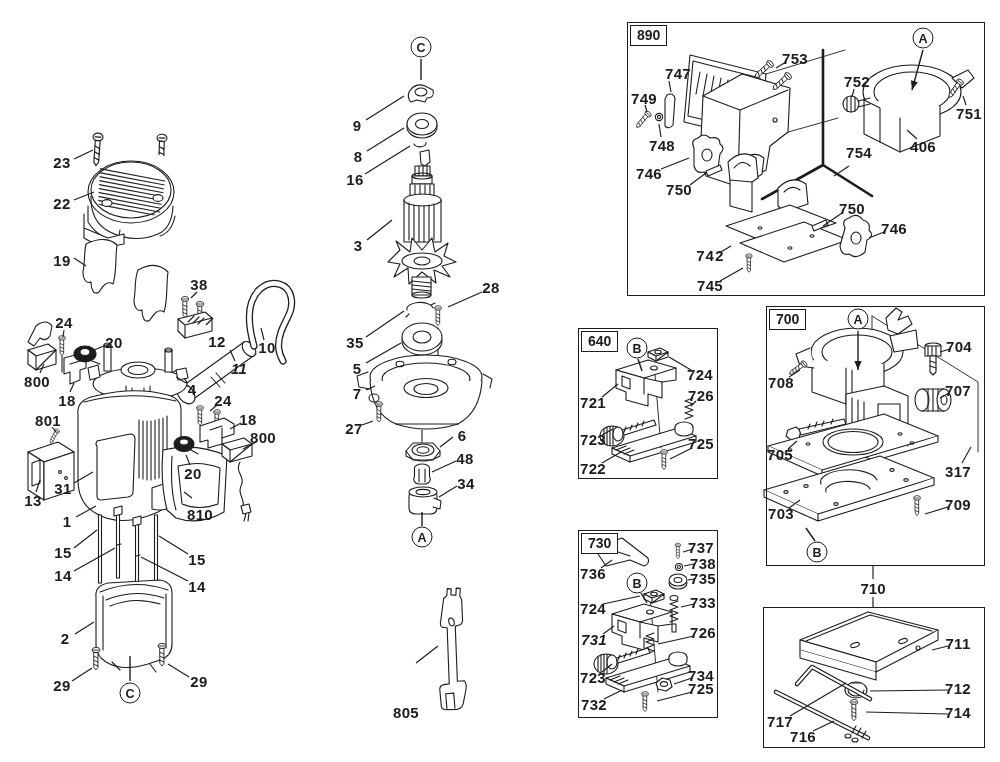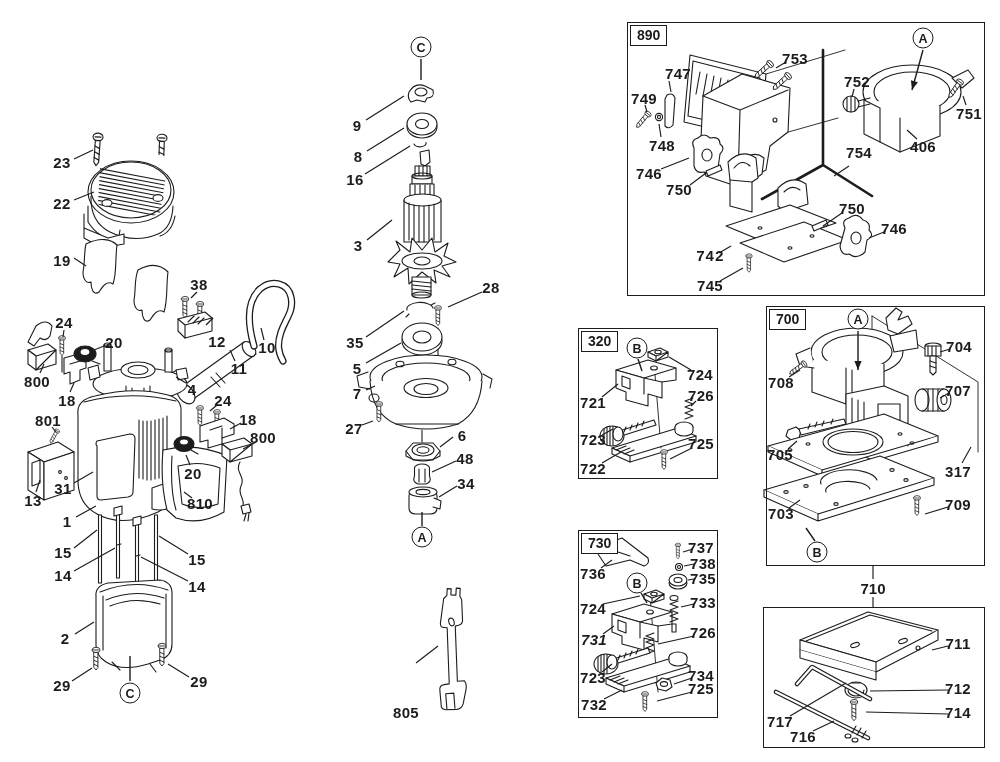--- a/index.html
+++ b/index.html
@@ -605,48 +605,48 @@
       <line x1="858" y1="331" x2="858" y2="370" stroke="#1c1c1c" stroke-width="1.4"></line>
       <polygon points="858,370 854.4,361 861.6,361" fill="#1c1c1c"></polygon>
       <line x1="638" y1="359" x2="642" y2="371" stroke="#1c1c1c" stroke-width="1.4"></line>
       <line x1="815" y1="541" x2="806" y2="528" stroke="#1c1c1c" stroke-width="1.4"></line>
       <line x1="641" y1="593" x2="647" y2="603" stroke="#1c1c1c" stroke-width="1.4"></line>
     </svg>
 
 <div class="inset-box" style="left: 627px; top: 22px; width: 358px; height: 274px; border-color: rgb(28, 28, 28);"></div>
     <div class="boxnum" style="left: 630px; top: 25px;">890</div>
     <div class="inset-box" style="left: 578px; top: 328px; width: 140px; height: 151px; border-color: rgb(28, 28, 28);"></div>
-    <div class="boxnum" style="left: 581px; top: 331px;">320</div>
+    <div class="boxnum" style="left: 581px; top: 331px;">640</div>
     <div class="inset-box" style="left: 766px; top: 306px; width: 219px; height: 260px; border-color: rgb(28, 28, 28);"></div>
     <div class="boxnum" style="left: 769px; top: 309px;">700</div>
     <div class="inset-box" style="left: 578px; top: 530px; width: 140px; height: 188px; border-color: rgb(28, 28, 28);"></div>
     <div class="boxnum" style="left: 581px; top: 533px;">730</div>
     <div class="inset-box" style="left: 763px; top: 607px; width: 222px; height: 141px; border-color: rgb(28, 28, 28);"></div>
     <div class="boxnum-above" style="left: 873px; top: 588px;">710</div>
     <div class="plabel" style="left: 62px; top: 162px;">23</div>
     <div class="plabel" style="left: 62px; top: 203px;">22</div>
     <div class="plabel" style="left: 62px; top: 260px;">19</div>
     <div class="plabel" style="left: 199px; top: 284px;">38</div>
     <div class="plabel" style="left: 217px; top: 328px; margin-top: 13px;">12</div>
     <div class="plabel" style="left: 267px; top: 347px;">10</div>
-    <div class="plabel" style="left: 239px; top: 368px;">11</div>
+    <div class="plabel" style="left: 239px; top: 368px; font-style: italic;">11</div>
     <div class="plabel" style="left: 64px; top: 322px;">24</div>
     <div class="plabel" style="left: 37px; top: 381px;">800</div>
     <div class="plabel" style="left: 67px; top: 400px;">18</div>
     <div class="plabel" style="left: 48px; top: 420px;">801</div>
     <div class="plabel" style="left: 33px; top: 500px;">13</div>
     <div class="plabel" style="left: 63px; top: 488px;">31</div>
     <div class="plabel" style="left: 67px; top: 521px;">1</div>
     <div class="plabel" style="left: 192px; top: 389px;">4</div>
     <div class="plabel" style="left: 223px; top: 400px;">24</div>
     <div class="plabel" style="left: 248px; top: 419px;">18</div>
     <div class="plabel" style="left: 263px; top: 437px;">800</div>
     <div class="plabel" style="left: 193px; top: 473px;">20</div>
     <div class="plabel" style="left: 114px; top: 342px;">20</div>
-    <div class="plabel" style="left: 200px; top: 503px;">810</div>
+    <div class="plabel" style="left: 200px; top: 514px;">810</div>
     <div class="plabel" style="left: 63px; top: 552px;">15</div>
     <div class="plabel" style="left: 63px; top: 575px;">14</div>
     <div class="plabel" style="left: 197px; top: 559px;">15</div>
     <div class="plabel" style="left: 197px; top: 586px;">14</div>
     <div class="plabel" style="left: 65px; top: 638px;">2</div>
     <div class="plabel" style="left: 62px; top: 685px;">29</div>
     <div class="plabel" style="left: 199px; top: 681px;">29</div>
     <div class="plabel" style="left: 357px; top: 125px;">9</div>
     <div class="plabel" style="left: 358px; top: 156px;">8</div>
     <div class="plabel" style="left: 355px; top: 179px;">16</div>

